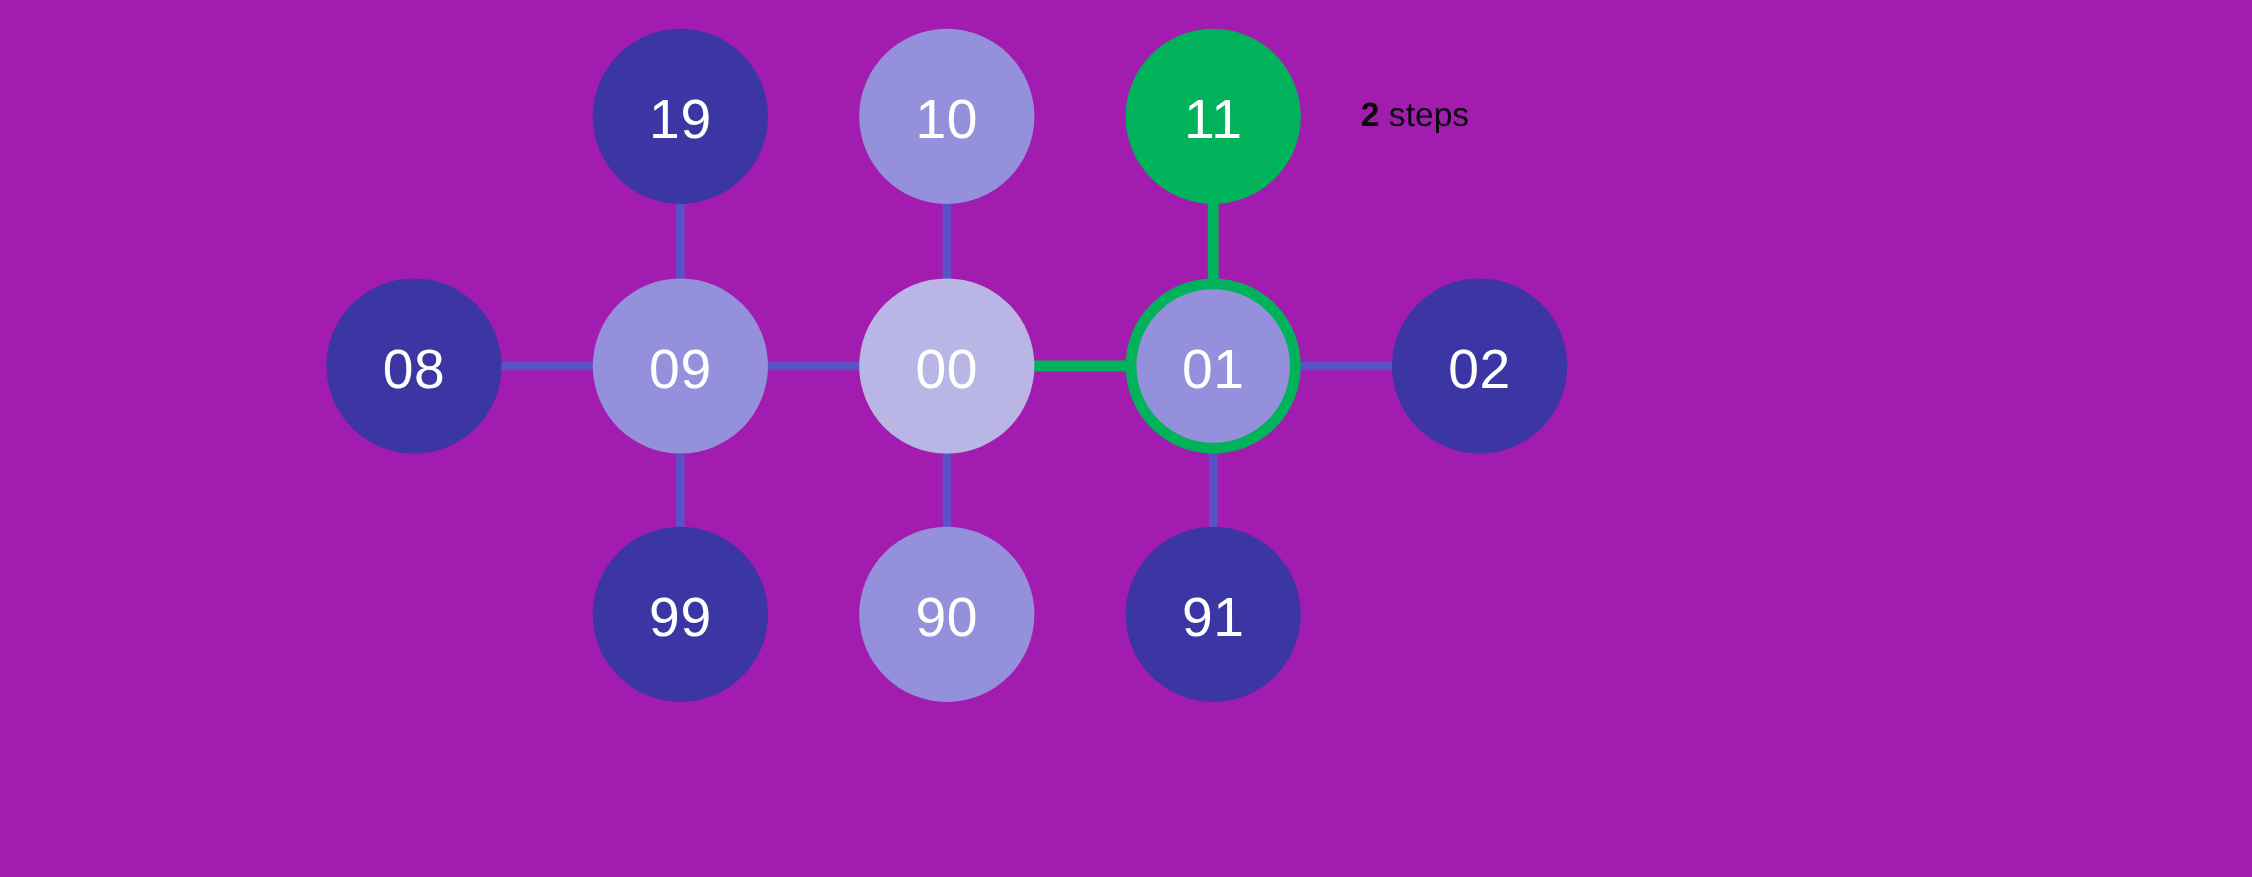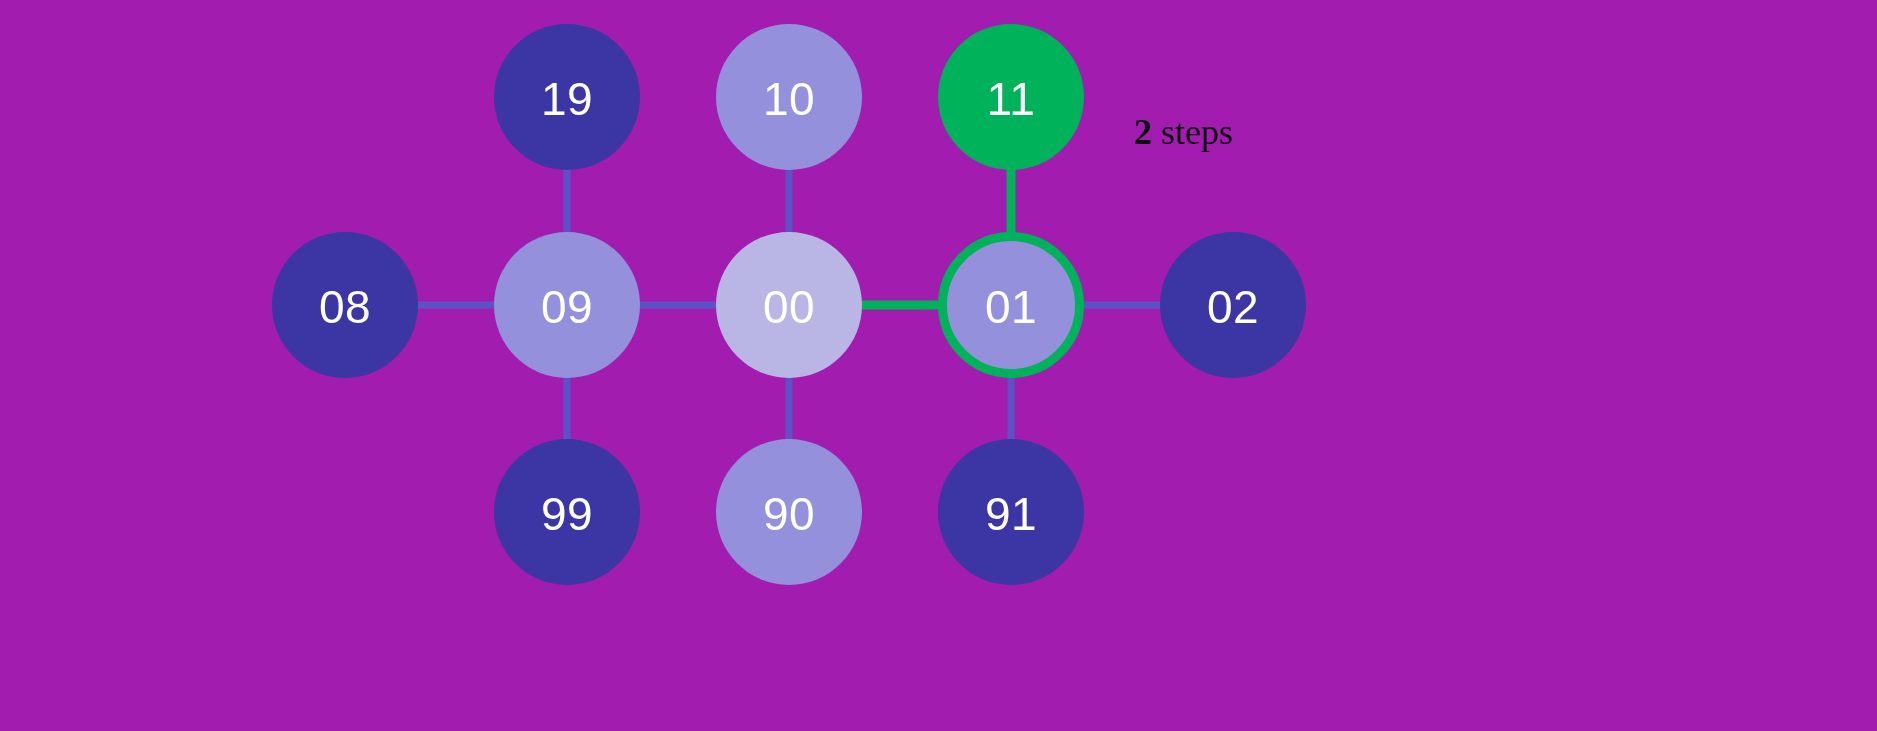--- a/index.html
+++ b/index.html
@@ -32,26 +32,25 @@
   .node-label {
     font-family: "Liberation Sans", sans-serif;
     font-weight: 300;
     fill: #ffffff;
     text-anchor: middle;
     dominant-baseline: central;
     letter-spacing: 0.5px;
   }
   .steps-badge {
     position: absolute;
-    font-family: Liberation Serif, serif;
-    font-size: 36px;
+    font-family: Liberation Sans, sans-serif;
+    font-size: 28px;
     color: #0a0a0a;
     white-space: nowrap;
     line-height: 1;
-    margin-top: 32px;
   }
   .steps-badge .steps-count {
     font-weight: 700;
   }
   .steps-badge .steps-word {
     font-weight: 400;
   }
 </style>
 </head>
 <body>

